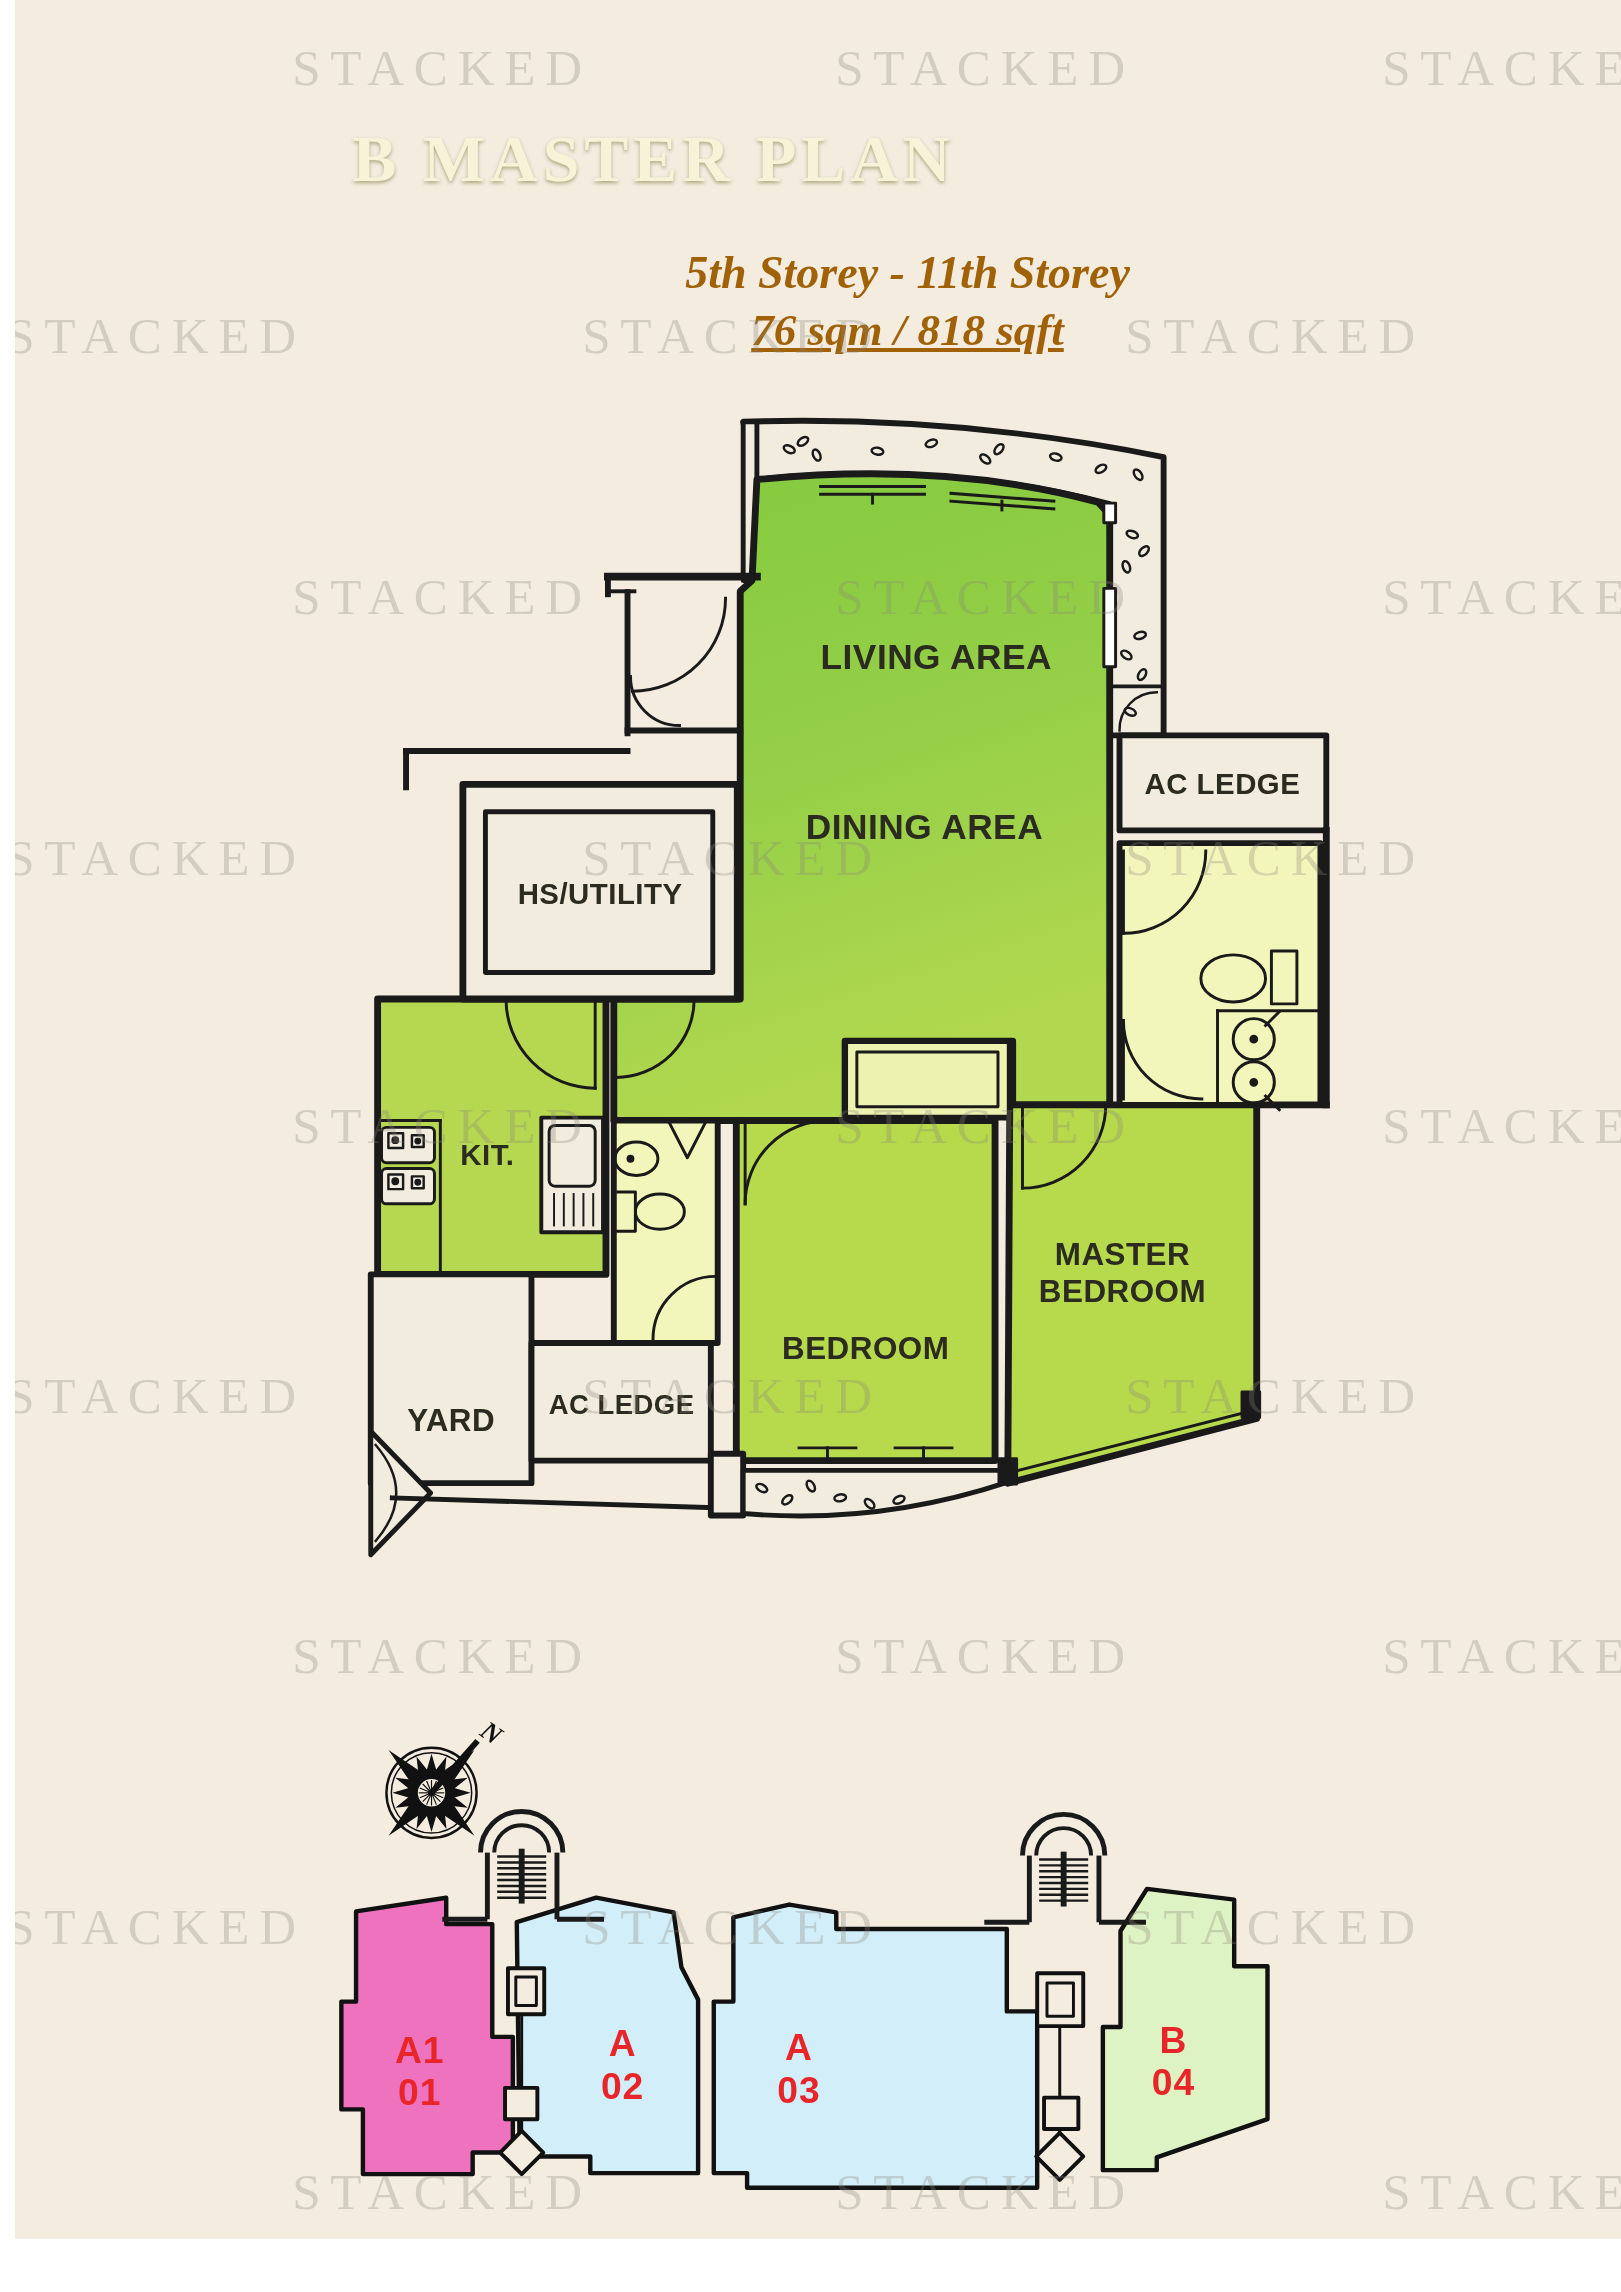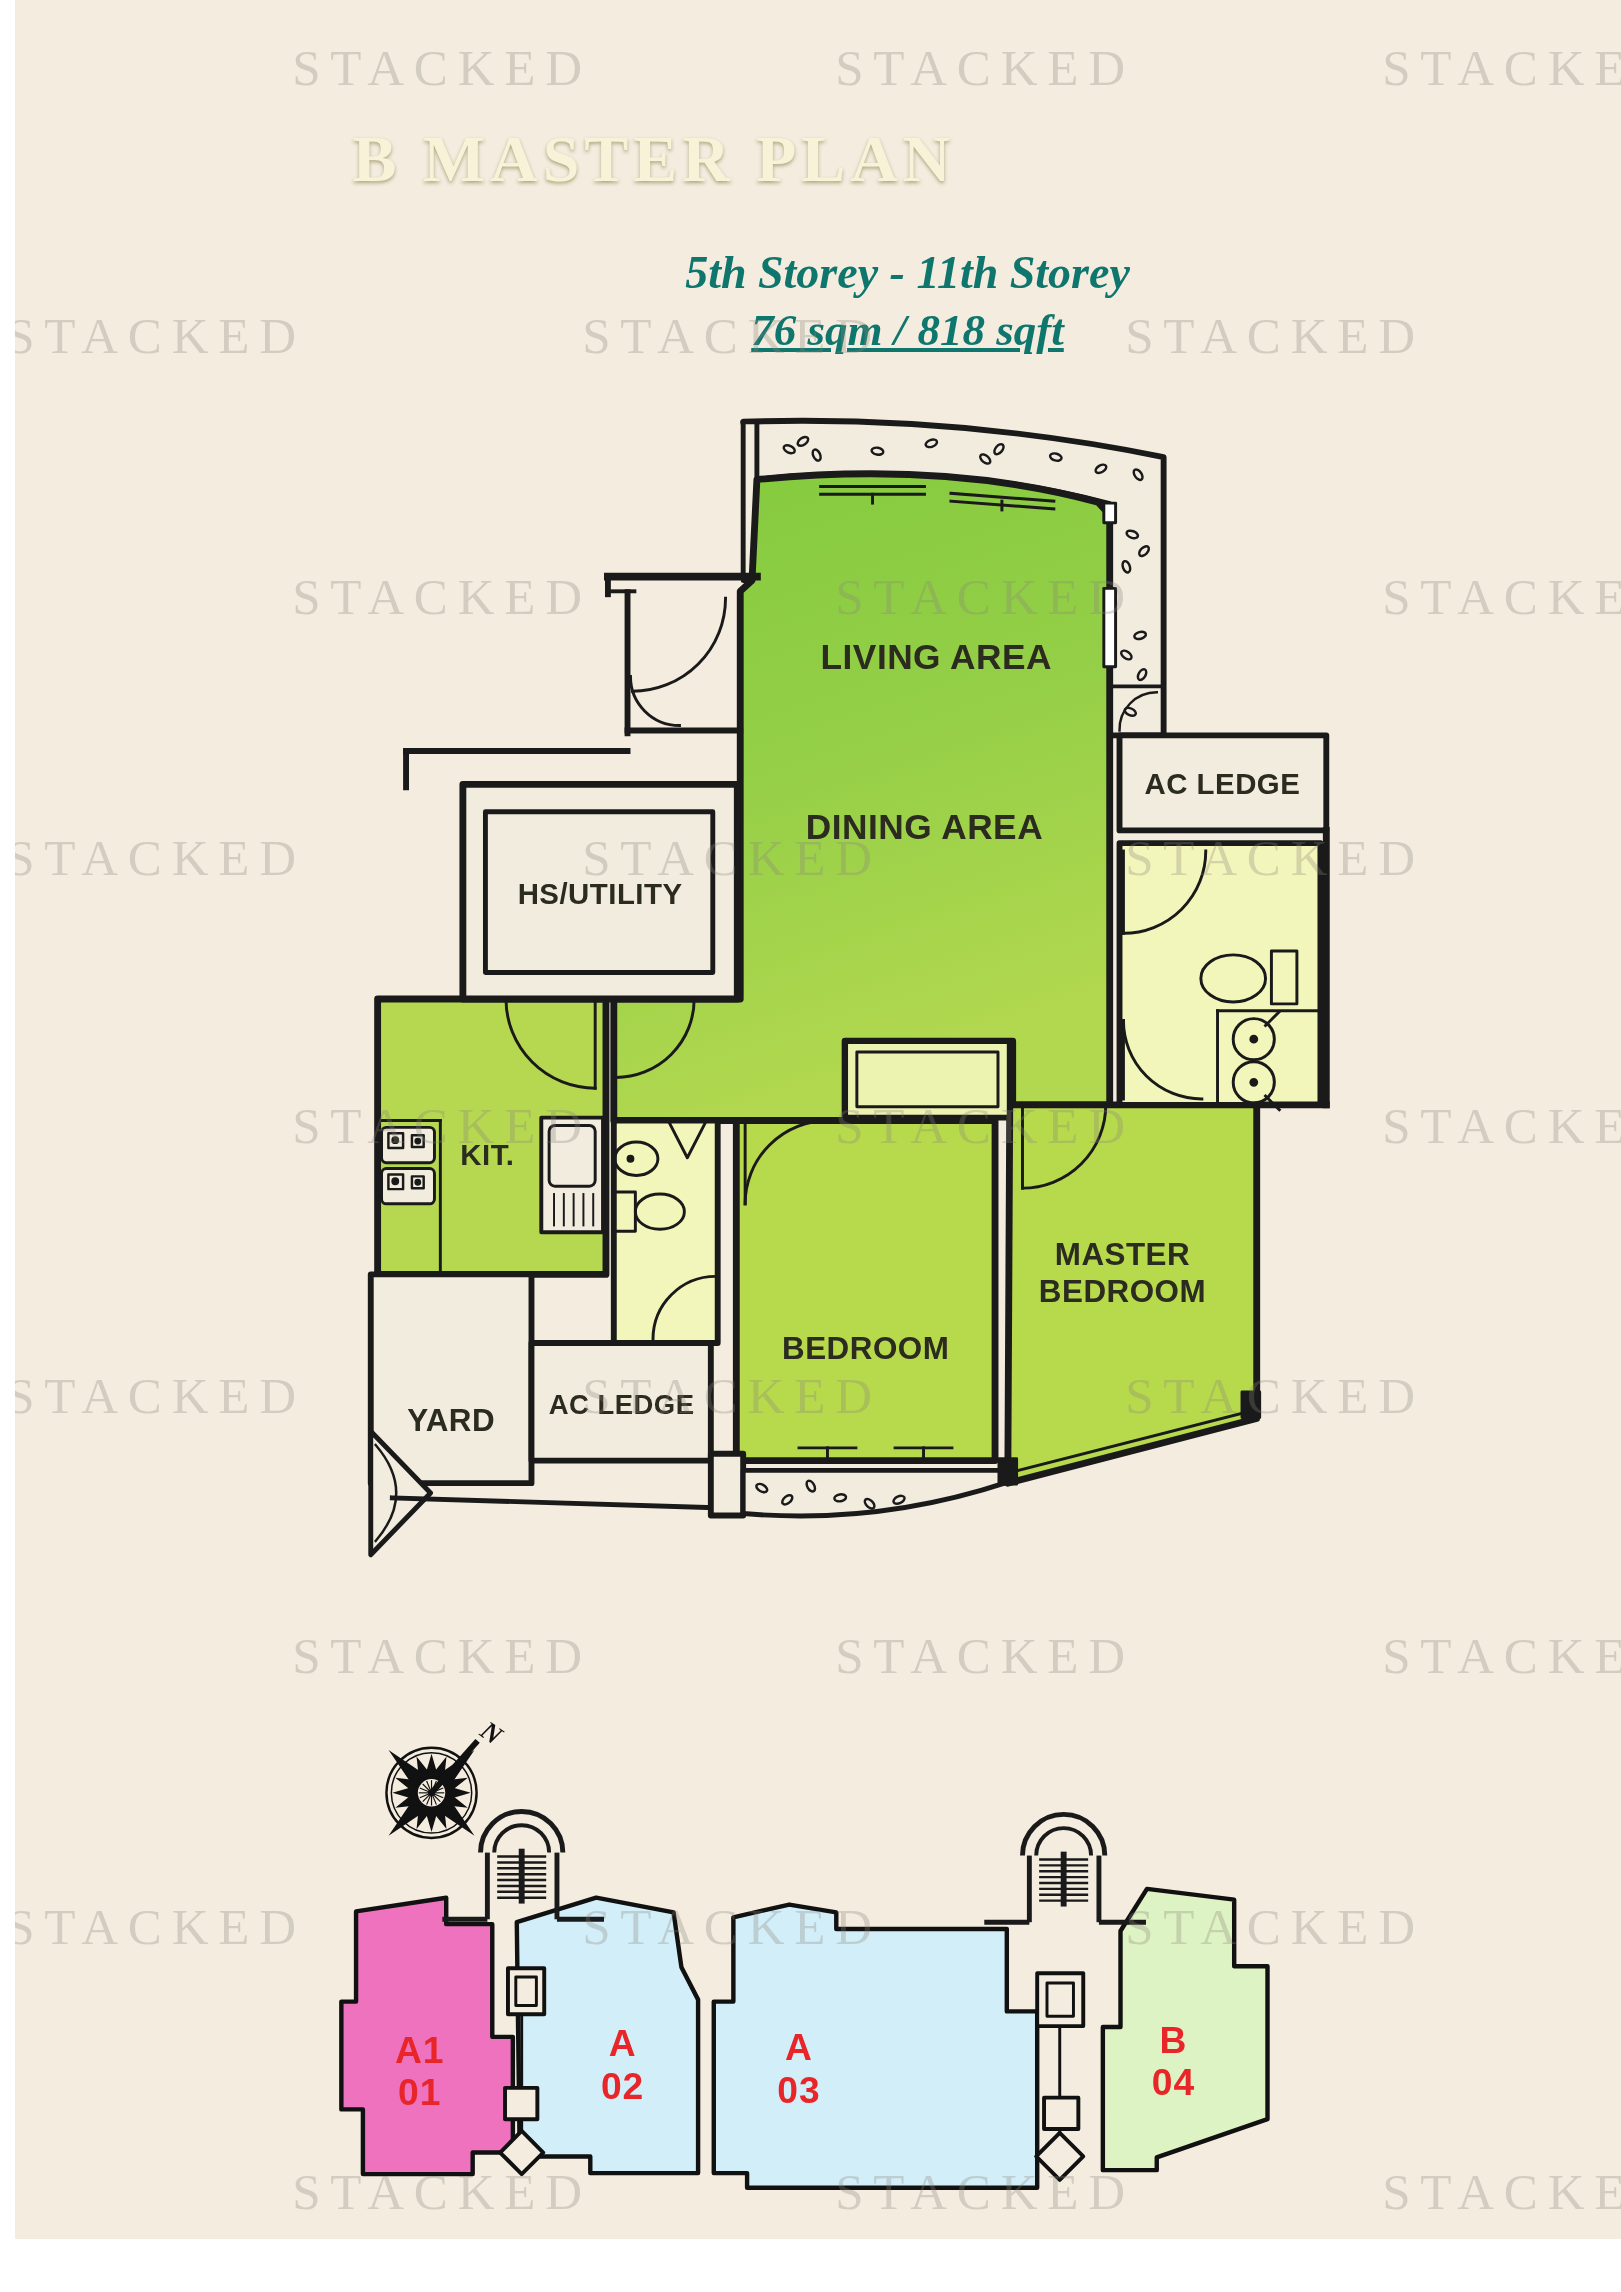--- a/index.html
+++ b/index.html
@@ -9,21 +9,21 @@
   #watermarks{position:absolute;inset:0;pointer-events:none;z-index:5;}
   .wm{position:absolute;transform:translate(-50%,-50%);font-family:"Liberation Serif",serif;
       font-size:51px;letter-spacing:9.8px;color:#8b857a;opacity:.30;white-space:nowrap;}
   
   .banner{position:absolute;left:284px;top:103px;width:926px;height:111px;z-index:2;
 ed    background:linear-gradient(90deg,#8e7d13 0%,#b3a51f 18%,#cfc52c 42%,#e4dd38 62%,#f0ea6e 82%,#f6f2ae 94%,rgba(247,243,190,.15) 100%);
     display:flex;align-items:center;justify-content:center;}
   .banner h1{margin:0;padding-right:216px;font-family:"Liberation Serif",serif;font-weight:700;
     font-size:66px;letter-spacing:4.9px;color:#f8f2d8;text-shadow:0 2px 3.9px rgba(90,78,0,.45);white-space:nowrap;}
   .subtitle{position:absolute;left:510px;top:243px;width:765px;text-align:center;z-index:2;
-    font-family:"Liberation Serif",serif;font-style:italic;font-weight:700;color:#0f766e;}
+    font-family:"Liberation Serif",serif;font-style:italic;font-weight:700;color:#a16207;}
   .subtitle .line1{font-size:46px;line-height:59px;}
   .subtitle .line2{font-size:45px;line-height:57px;text-decoration:underline;}
   svg text{font-family:"Liberation Sans",sans-serif;}
   .roomlabel{font-weight:700;fill:#2b2b20;letter-spacing:.5px;}
   .unitlabel{font-weight:700;fill:#e8262a;letter-spacing:1px;}
   .nlabel{font-family:"Liberation Serif",serif;font-style:italic;font-weight:700;fill:#111;}
 </style>
 </head>
 <body>
 

